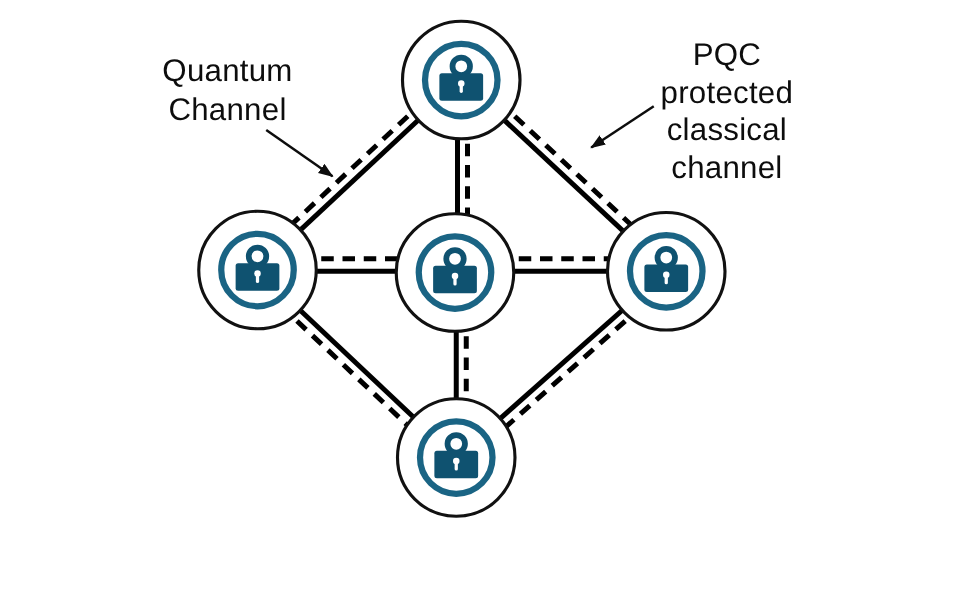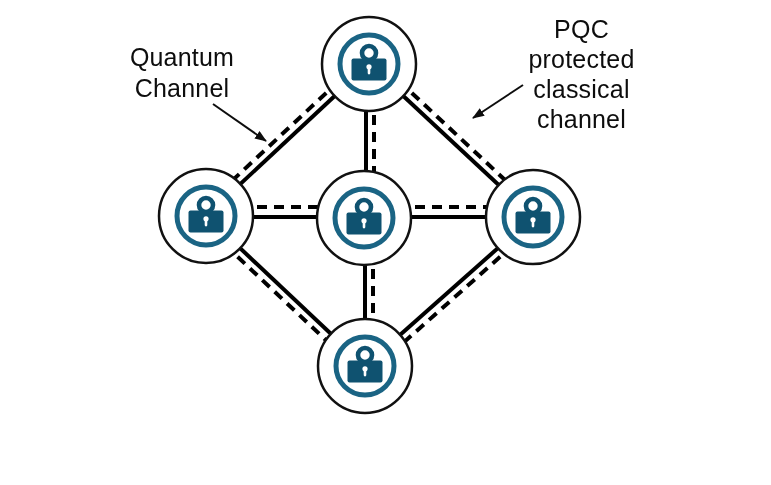--- a/index.html
+++ b/index.html
@@ -7,21 +7,21 @@
     width:771px;height:485px;background:#ffffff;
     font-family:"Liberation Sans",sans-serif;color:#000;
   }
   .figure{position:relative;width:771px;height:485px;overflow:hidden;background:#fff;}
   .figure svg{position:absolute;left:0;top:0;}
   .label{
     position:absolute;text-align:center;font-size:25px;line-height:31px;
     color:#0d0d0d;white-space:pre-line;letter-spacing:0.2px;
   }
   #quantum-label{left:96px;top:42px;width:172px;}
-  #pqc-label{left:494px;top:14px;width:175px;line-height:30px;}
+  #pqc-label{left:494px;top:29px;width:175px;line-height:30px;}
 </style>
 </head>
 <body>
 
 <div class="figure">
   <svg id="diagram-svg" width="771" height="485" viewBox="0 0 771 485">
     <defs>
       <marker id="arrowhead" markerWidth="14" markerHeight="11" refX="11" refY="4.5" orient="auto" markerUnits="userSpaceOnUse">
         <path d="M0,0 L12,4.5 L0,9 z" fill="#0d0d0d"></path>
       </marker>

